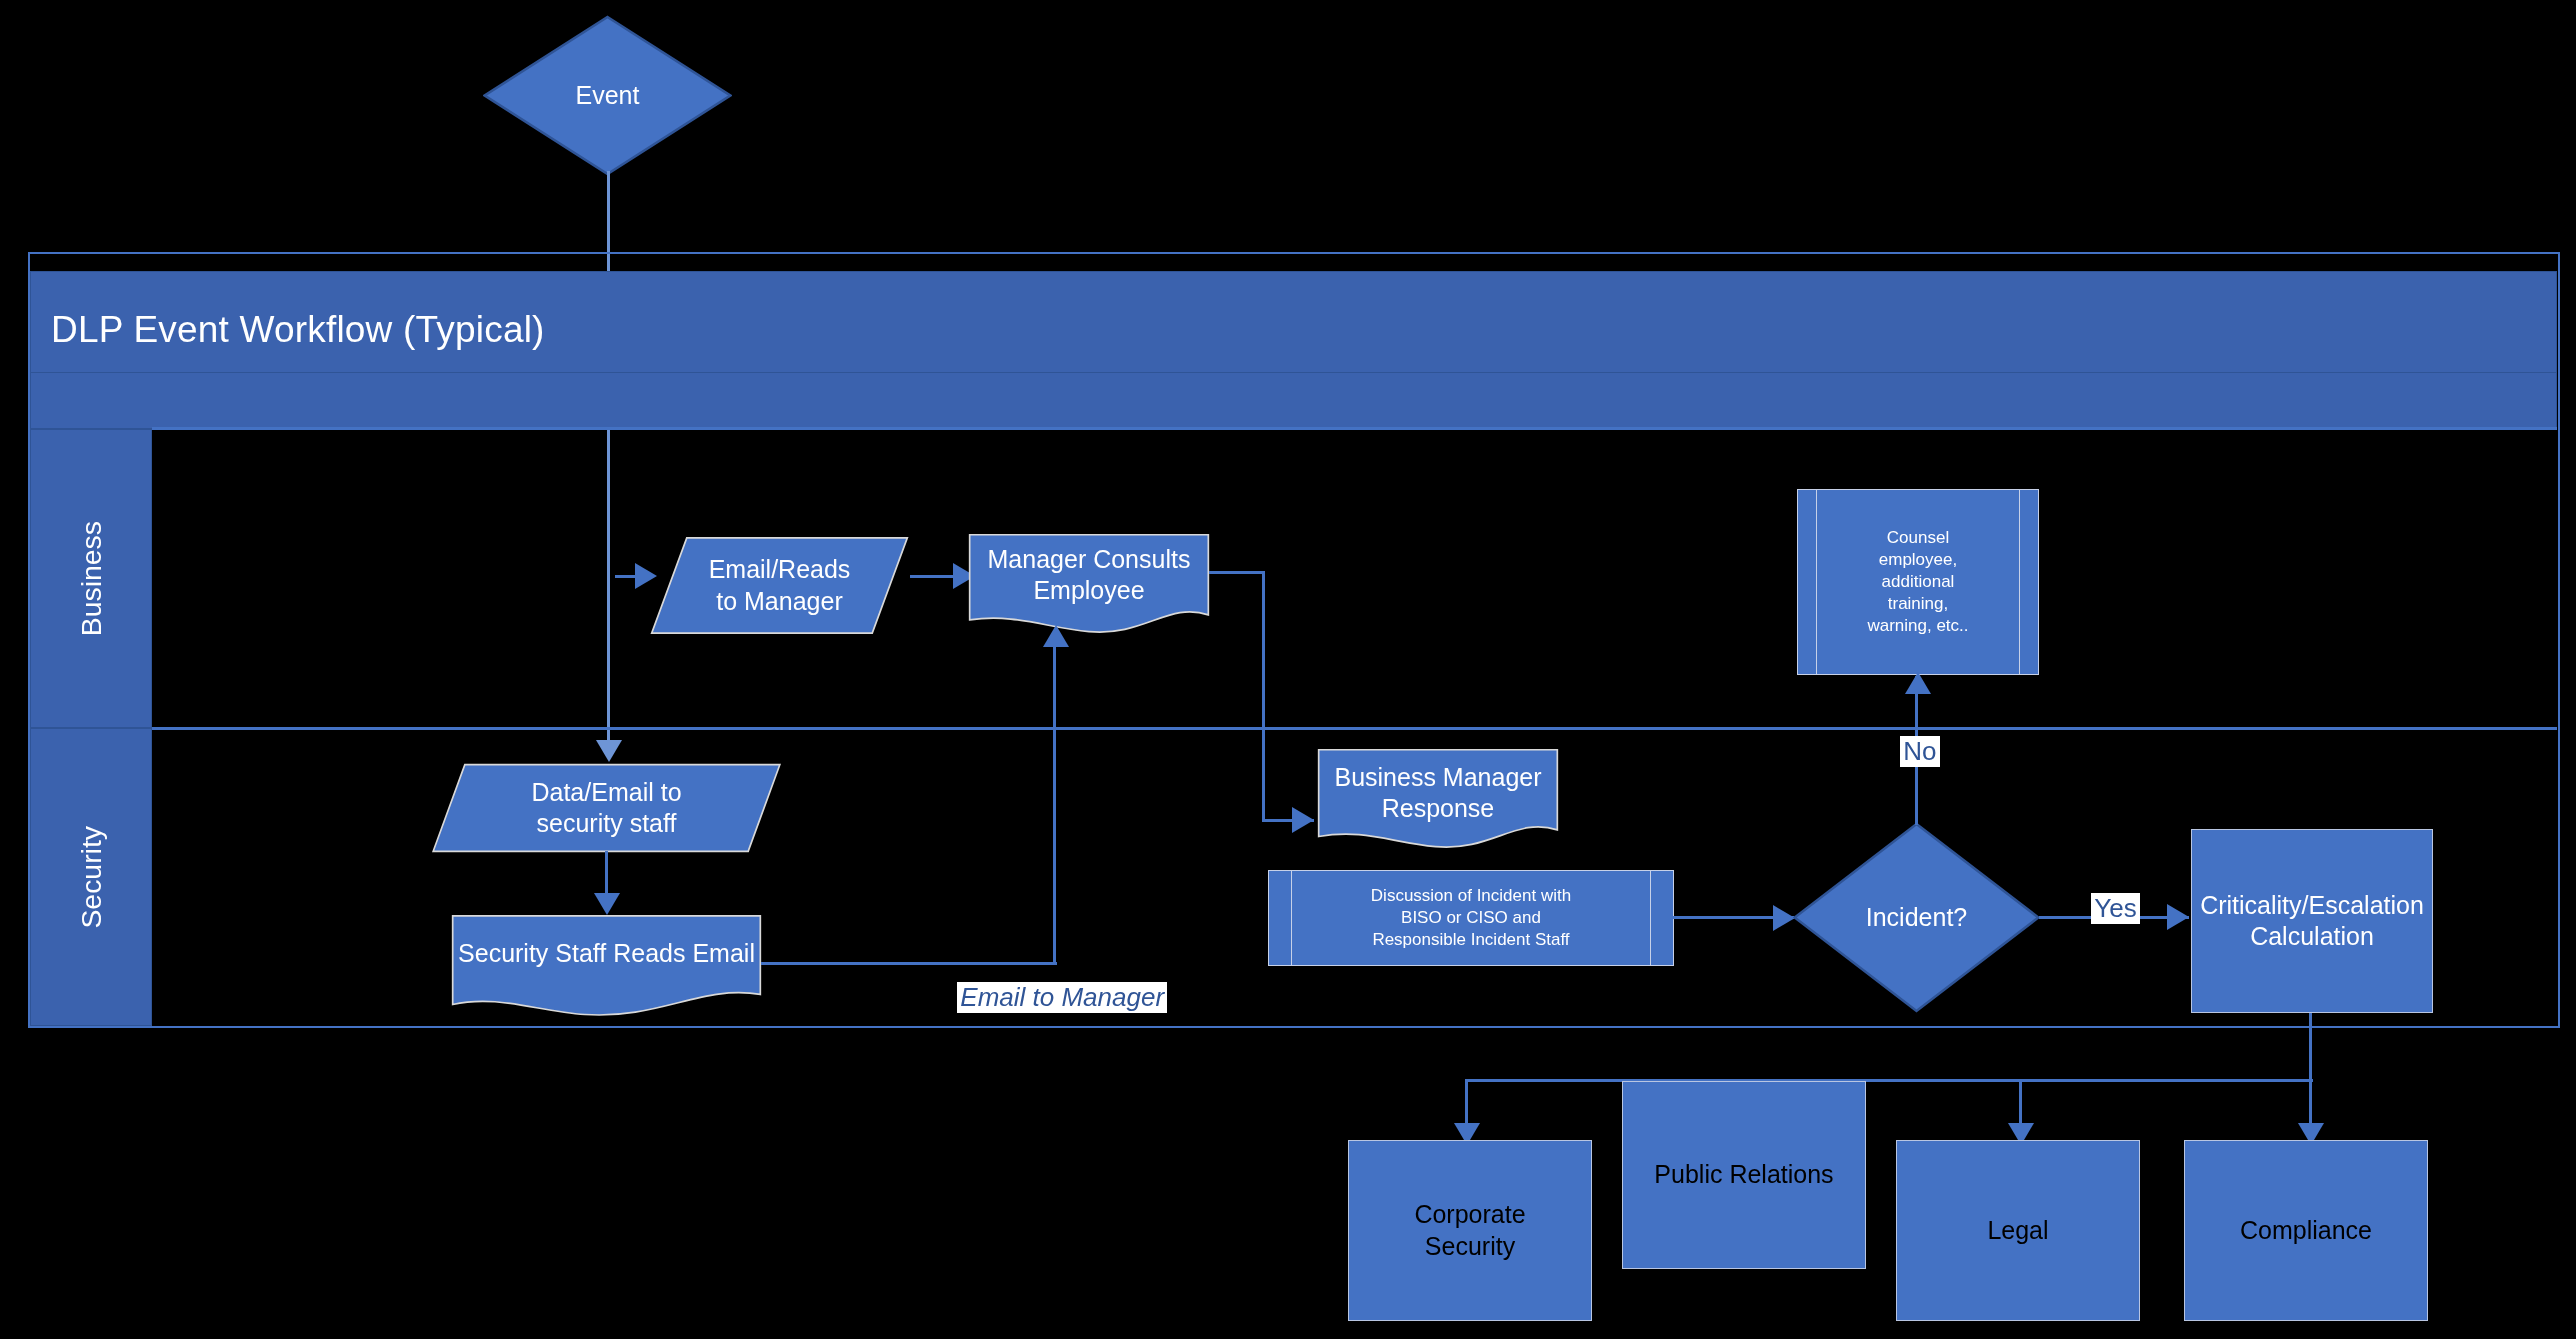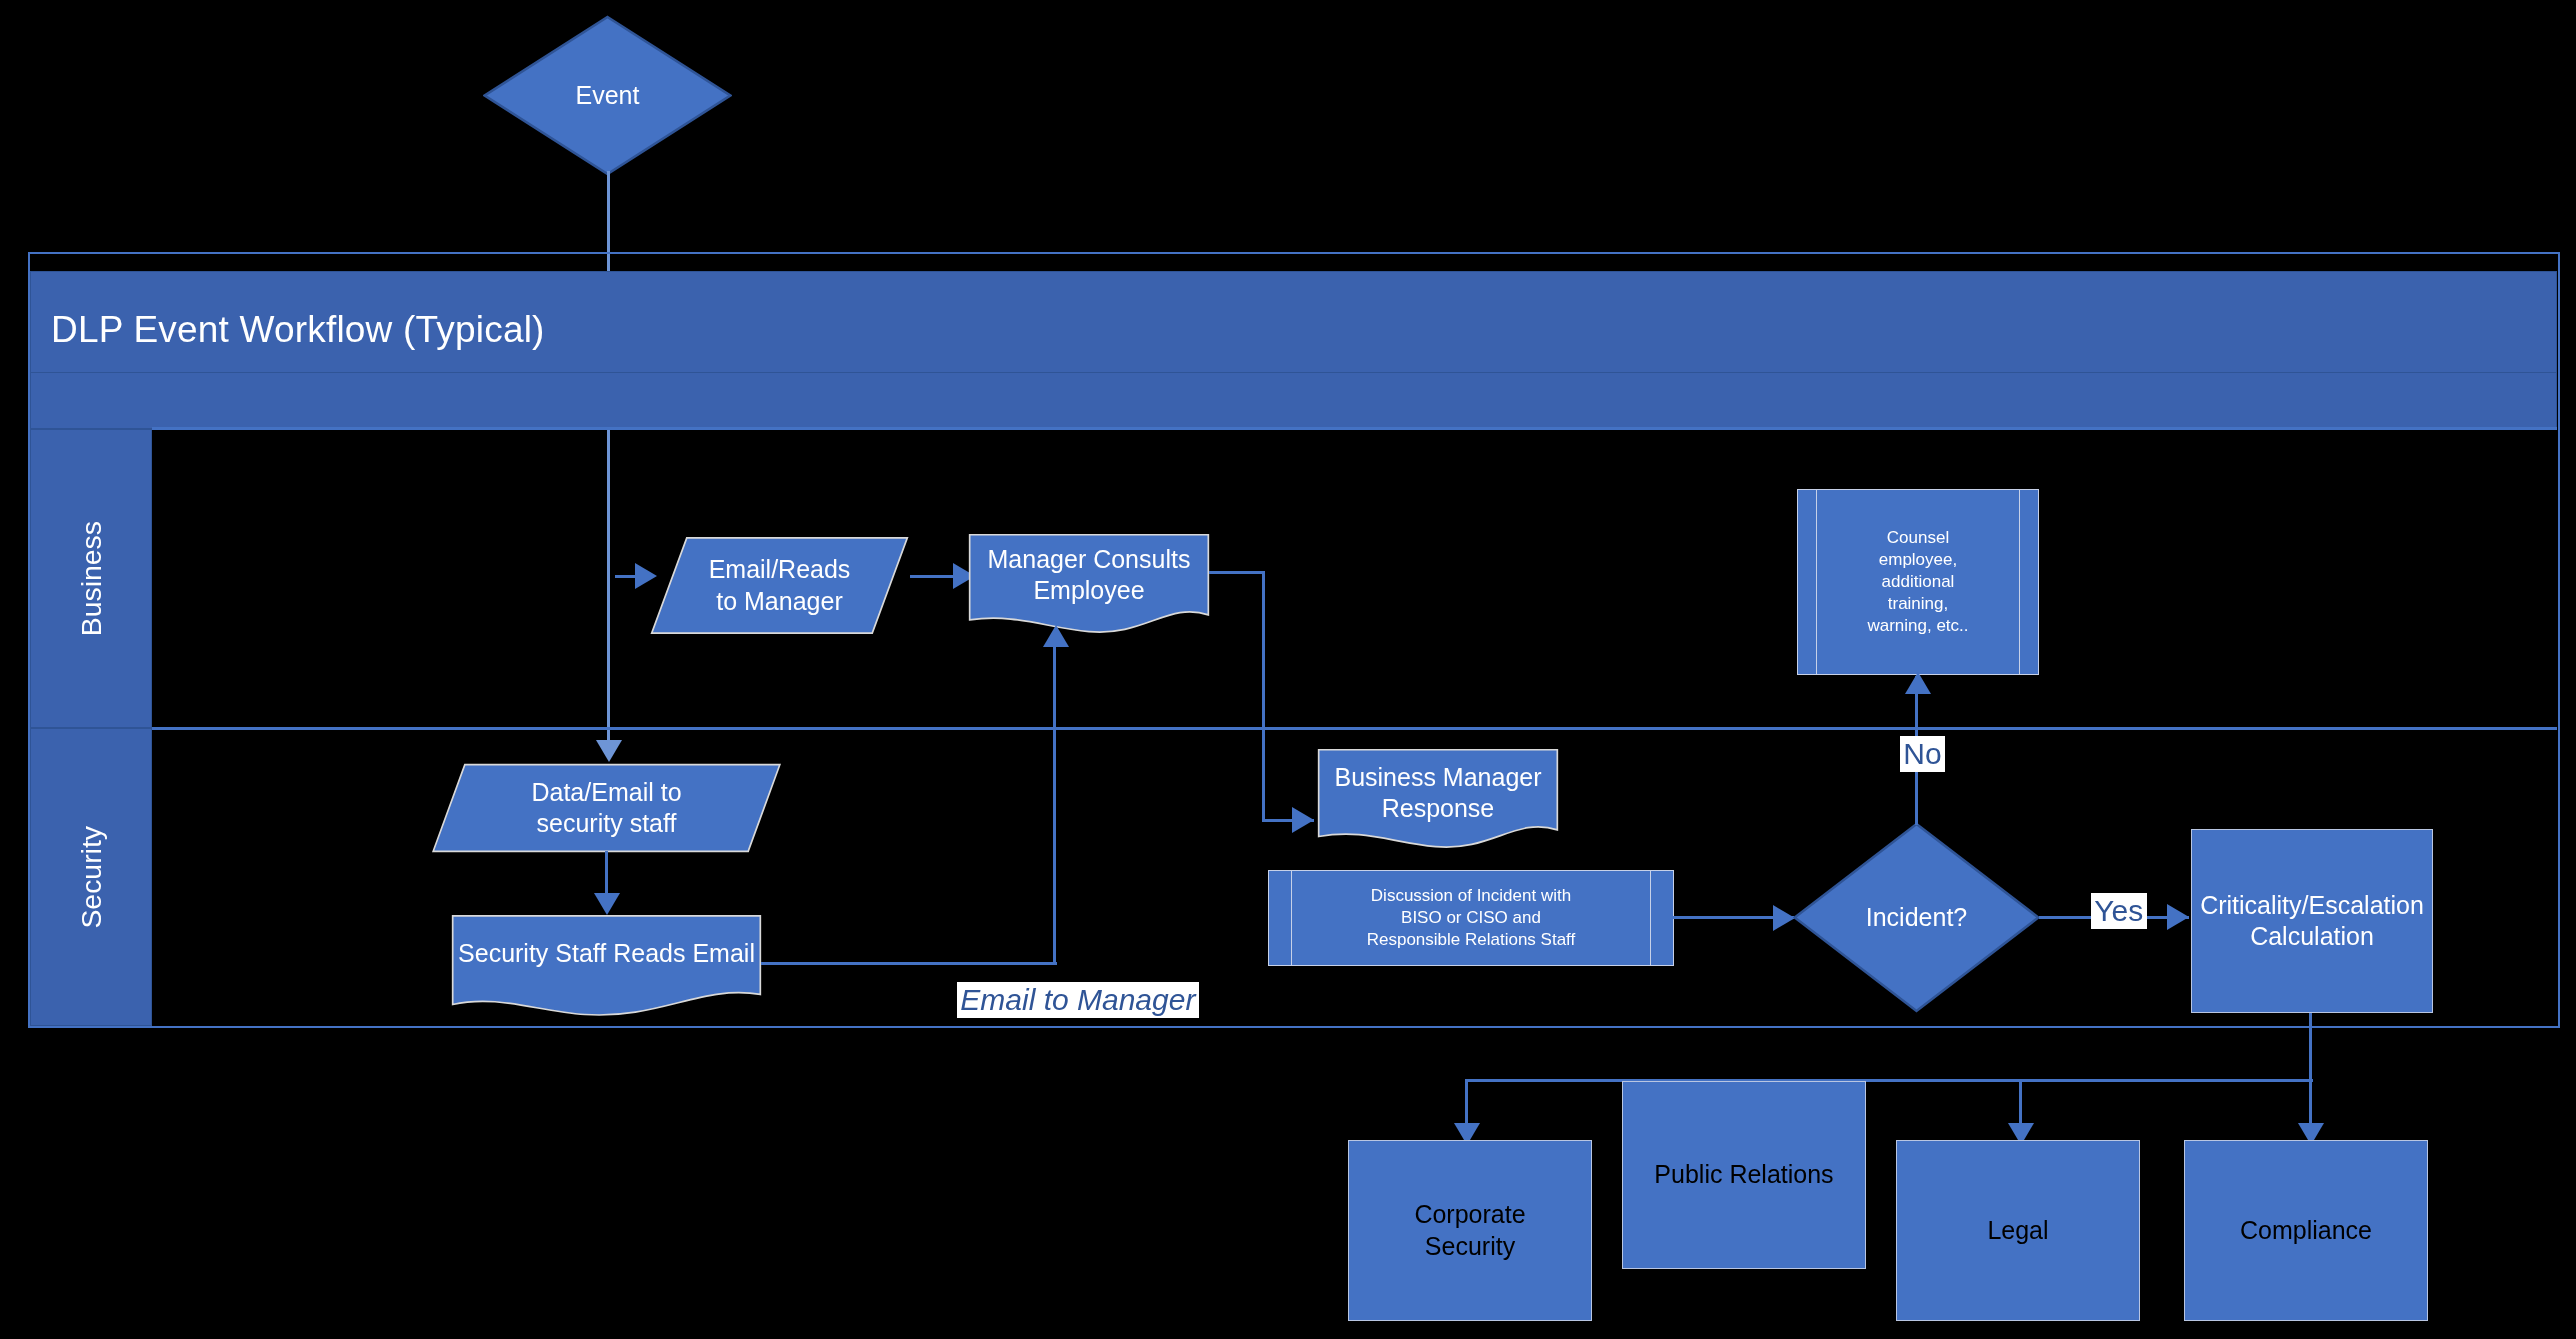--- a/index.html
+++ b/index.html
@@ -36,21 +36,21 @@
       align-items:center;justify-content:center;text-align:center;color:#fff;font-size:17px;line-height:1.3;padding:0 28.4px;box-sizing:border-box;}
 
   
   .ln-h{position:absolute;background:#4472C4;height:3.3px;}
   .ln-v{position:absolute;background:#4472C4;width:3.3px;}
   .ln-thin-v{position:absolute;background:#6e95d6;width:2.5px;}
   .arw{position:absolute;width:0;height:0;}
   .arw-r{border-top:13.4px solid transparent;border-bottom:13.4px solid transparent;border-left:22px solid #4472C4;}
   .arw-d{border-left:13.4px solid transparent;border-right:13.4px solid transparent;border-top:22px solid #4472C4;}
   .arw-u{border-left:13.4px solid transparent;border-right:13.4px solid transparent;border-bottom:22px solid #4472C4;}
-  .edge-label{position:absolute;background:#fff;color:#2F5496;font-size:30px;
+  .edge-label{position:absolute;background:#fff;color:#2F5496;font-size:26px;
       padding:0.8px 3.3px;white-space:nowrap;line-height:1.15;}
 </style>
 </head>
 <body>
 
 <div id="stage">
 
   <div class="diamond-wrap" style="left:483px;top:15px;width:249px;height:161px;">
     <svg width="249" height="161" viewBox="0 0 298 192">
       <polygon points="149,2 296,96 149,190 2,96" fill="#4472C4" stroke="#2F5496" stroke-width="3"></polygon>
@@ -169,21 +169,21 @@
     </div>
   </div>
 
   <div class="pdp" style="left:1268px;top:870px;width:406px;height:96px;">
     <div class="bar" style="left:22px;"></div>
     <div class="bar" style="right:22px;"></div>
     <div class="txt">
       <div>
         <div>Discussion of Incident with</div>
         <div>BISO or CISO and</div>
-        <div>Responsible  Relations Staff</div>
+        <div>Responsible  Incident Staff</div>
       </div>
     </div>
   </div>
 
   <div class="ln-h" style="left:1673px;top:916px;width:121px;"></div>
   <div class="arw arw-r" style="left:1773px;top:905px;"></div>
 
   <div class="diamond-wrap" style="left:1793px;top:822px;width:247px;height:191px;">
     <svg width="247" height="191" viewBox="0 0 296 228">
       <polygon points="148,2 294,114 148,226 2,114" fill="#4472C4" stroke="#2F5496" stroke-width="3"></polygon>

